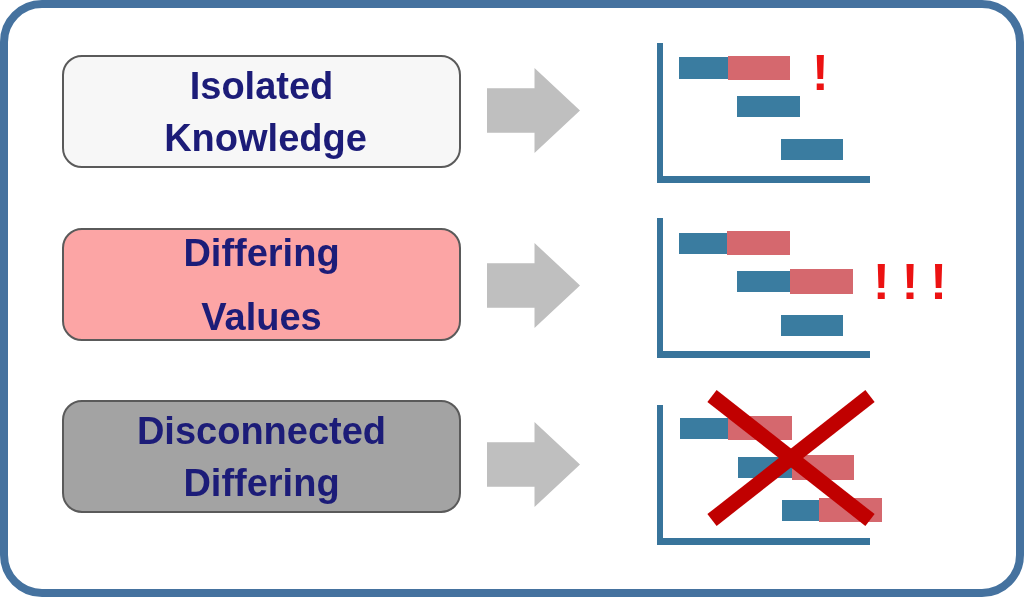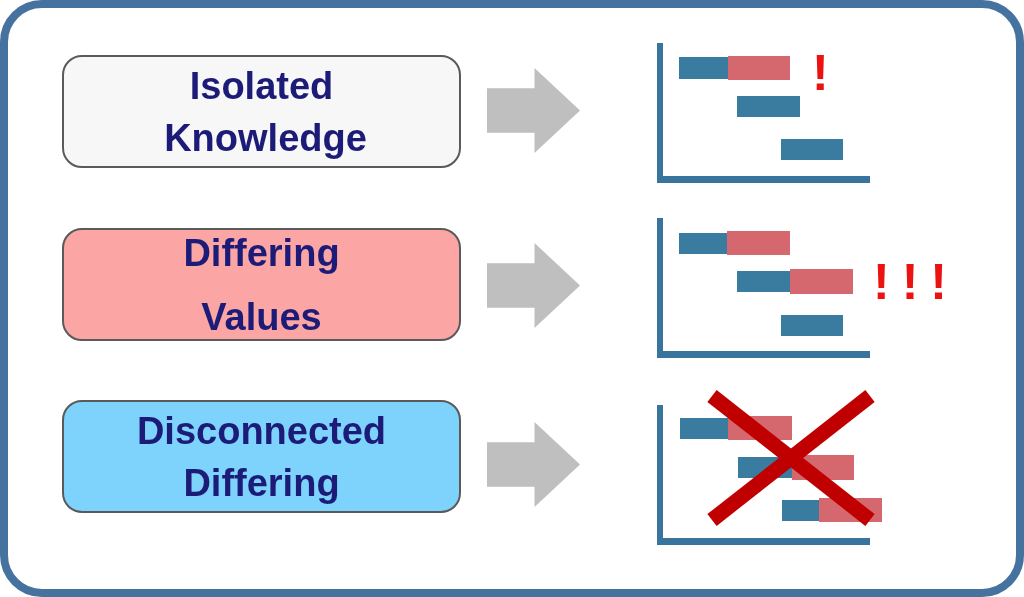--- a/index.html
+++ b/index.html
@@ -81,21 +81,21 @@
       <rect x="7" y="15" width="6" height="140" fill="#38749B"></rect>
       <rect x="7" y="148" width="213" height="7" fill="#38749B"></rect>
       <rect x="77" y="28" width="63" height="24" fill="#D5686E"></rect>
       <rect x="29" y="30" width="48" height="21" fill="#3A7CA0"></rect>
       <rect x="140" y="66" width="63" height="25" fill="#D5686E"></rect>
       <rect x="87" y="68" width="53" height="21" fill="#3A7CA0"></rect>
       <rect x="131" y="112" width="62" height="21" fill="#3A7CA0"></rect>
       <text x="223" y="96" class="warning-text" fill="#EC1212" letter-spacing="12">!!!</text>
     </svg>
 
-  <div class="label-box box-r2" style="background: #7dd3fc; border-color: rgb(90, 90, 90);">
+  <div class="label-box box-r2" style="background: #a3a3a3; border-color: rgb(90, 90, 90);">
     <span class="line" style="color: rgb(28, 28, 120);">Disconnected</span>
     <span class="line" style="color: rgb(28, 28, 120);">Differing</span>
   </div>
   <svg class="arrow arrow-r2" viewBox="0 0 92 84">
     <polygon class="arrow-shape" points="0,20 47,20 47,0 92,42 47,84 47,64 0,64" fill="#BFBFBF"></polygon>
   </svg>
   <svg class="chart chart-r2" viewBox="0 0 300 160">
       <rect x="7" y="15" width="6" height="140" fill="#38749B"></rect>
       <rect x="7" y="148" width="213" height="7" fill="#38749B"></rect>
       <rect x="78" y="26" width="64" height="24" fill="#D5686E"></rect>

